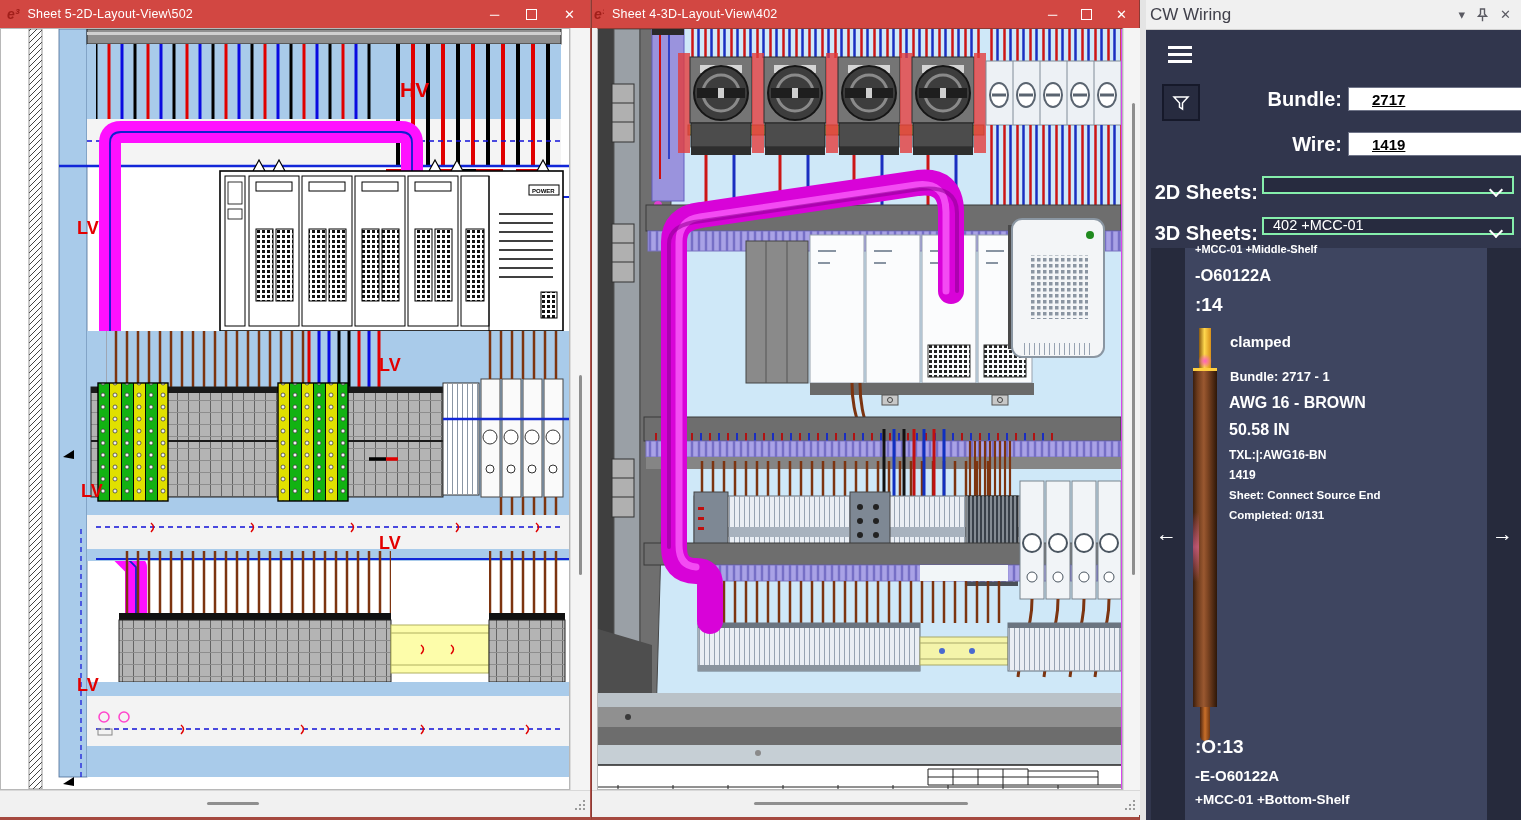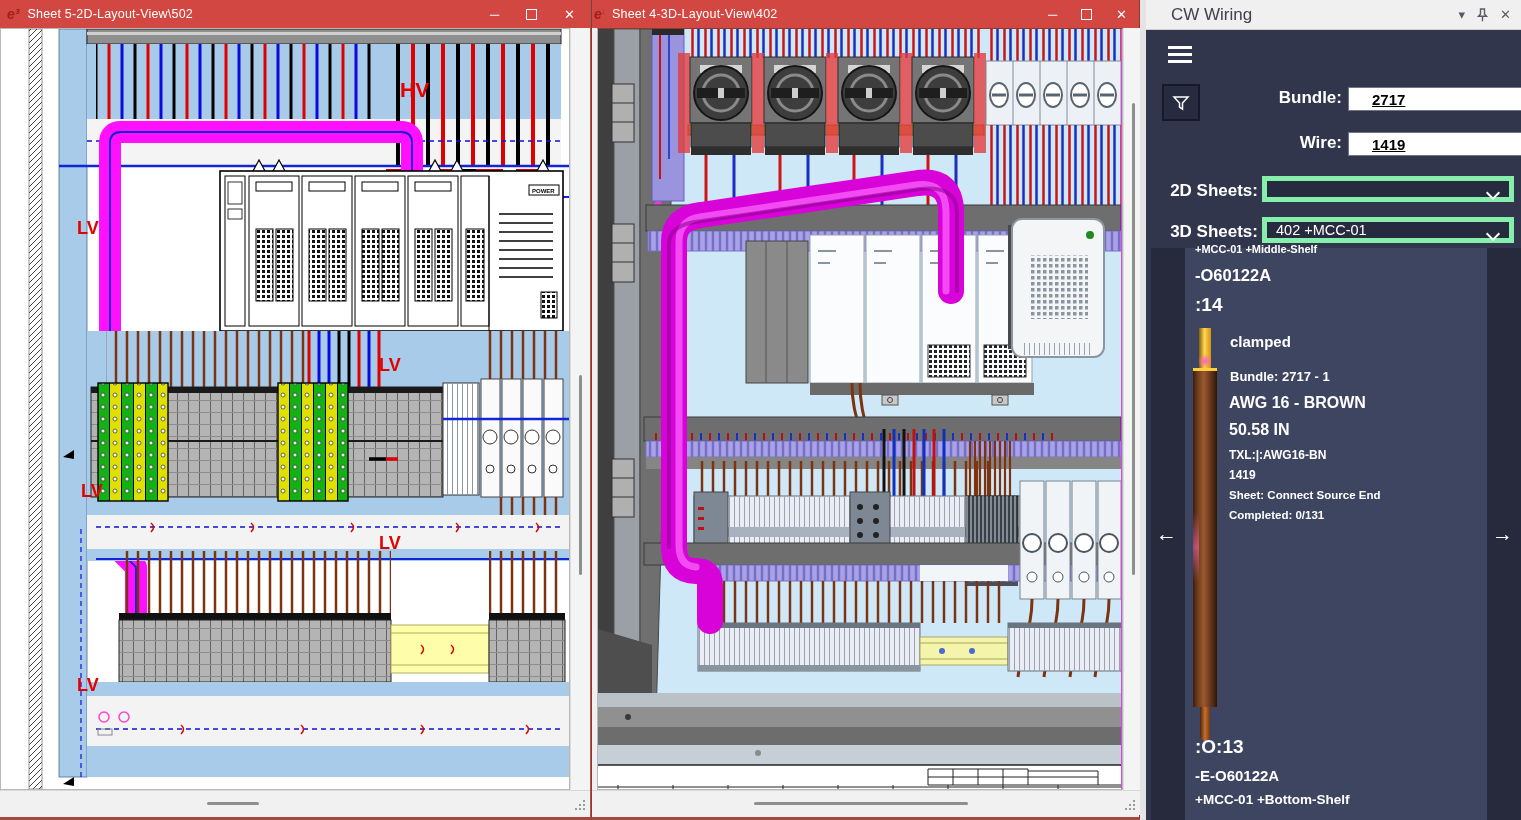--- a/index.html
+++ b/index.html
@@ -23,29 +23,29 @@
   .grip i:nth-child(1){right:1px;bottom:1px}.grip i:nth-child(2){right:5px;bottom:1px}.grip i:nth-child(3){right:1px;bottom:5px}
   .grip i:nth-child(4){right:9px;bottom:1px}.grip i:nth-child(5){right:5px;bottom:5px}.grip i:nth-child(6){right:1px;bottom:9px}
 
   svg text{font-family:"Liberation Sans",sans-serif;}
   .rlabel{fill:#e30000;font-weight:bold;}
 
   
   #splitter{position:absolute;left:1140px;top:0;width:6px;height:820px;background:#e4e4e4;border-right:1px solid #c9c9c9;}
   #panel{position:absolute;left:1146px;top:0;width:375px;height:820px;background:#31364d;}
   #panelHeader{position:absolute;left:0;top:0;width:100%;height:30px;background:#f0f0f0;border-bottom:1px solid #d0d0d0;box-sizing:border-box;display:flex;align-items:center;}
-  #panelHeader .ptitle{font-size:17px;color:#41414b;margin-left:25px;}
+  #panelHeader .ptitle{font-size:17px;color:#41414b;margin-left:4px;}
   #panelHeader .hicons{margin-left:auto;display:flex;align-items:center;gap:11px;padding-right:10px;color:#5a5a62;}
   #panelHeader .hicons span{font-size:13px;cursor:default;}
   .menuicon{position:absolute;left:22px;top:46px;width:24px;cursor:pointer;}
   .menuicon div{height:3px;background:#fff;margin-bottom:4px;}
   .filterbtn{position:absolute;left:16px;top:84px;width:34px;height:33px;background:#272b3f;border:2px solid #16192a;display:flex;align-items:center;justify-content:center;cursor:pointer;}
-  .plabel{position:absolute;color:#fff;font-weight:bold;font-size:17px;text-align:right;}
+  .plabel{position:absolute;color:#fff;font-weight:bold;font-size:20px;text-align:right;}
   .pinput{position:absolute;height:22px;background:#fff;border:1px solid #6f7488;color:#000;font-weight:bold;font-size:15px;font-family:"Liberation Sans",sans-serif;padding:0 0 0 23px;box-sizing:content-box;text-decoration:underline;}
-  .pdrop{position:absolute;height:26px;background:#272b3f;border:5px solid #86efac;color:#fff;font-size:14.5px;display:flex;align-items:flex-start;padding-left:9px;box-sizing:border-box;cursor:pointer;}
+  .pdrop{position:absolute;height:18px;background:#272b3f;border:2px solid #86efac;color:#fff;font-size:14.5px;display:flex;align-items:flex-end;padding-left:9px;box-sizing:border-box;cursor:pointer;}
   .pdrop .chev{position:absolute;right:11px;top:7px;width:8px;height:8px;border-right:2px solid #fff;border-bottom:2px solid #fff;transform:rotate(45deg);}
   #detailLeftStrip,#detailRightStrip{position:absolute;top:248px;bottom:0;width:34px;background:#262a3c;}
   #detailLeftStrip{left:5px;}#detailRightStrip{right:0px;}
   #detailBody{position:absolute;left:39px;right:34px;top:248px;bottom:0;background:#3e4560;}
   .navArrow{position:absolute;top:522px;color:#fff;font-size:21px;cursor:pointer;}
   .dtext{position:absolute;color:#fff;font-weight:bold;white-space:nowrap;}
   
   .wireTop{position:absolute;left:53px;top:328px;width:12px;height:42px;background:linear-gradient(90deg,#8a5a10,#ffd84e 45%,#d89018);}
   .wireGlow{position:absolute;left:52px;top:354px;width:14px;height:14px;background:radial-gradient(circle,#ff5fbf 0%,rgba(255,95,191,0) 70%);}
   .wireMain{position:absolute;left:47px;top:368px;width:24px;height:336px;border-top:3px solid #ffcf40;background:linear-gradient(90deg,#3a1e0c,#6b3a1c 18%,#9a5830 45%,#7c4422 62%,#2e1708);}

